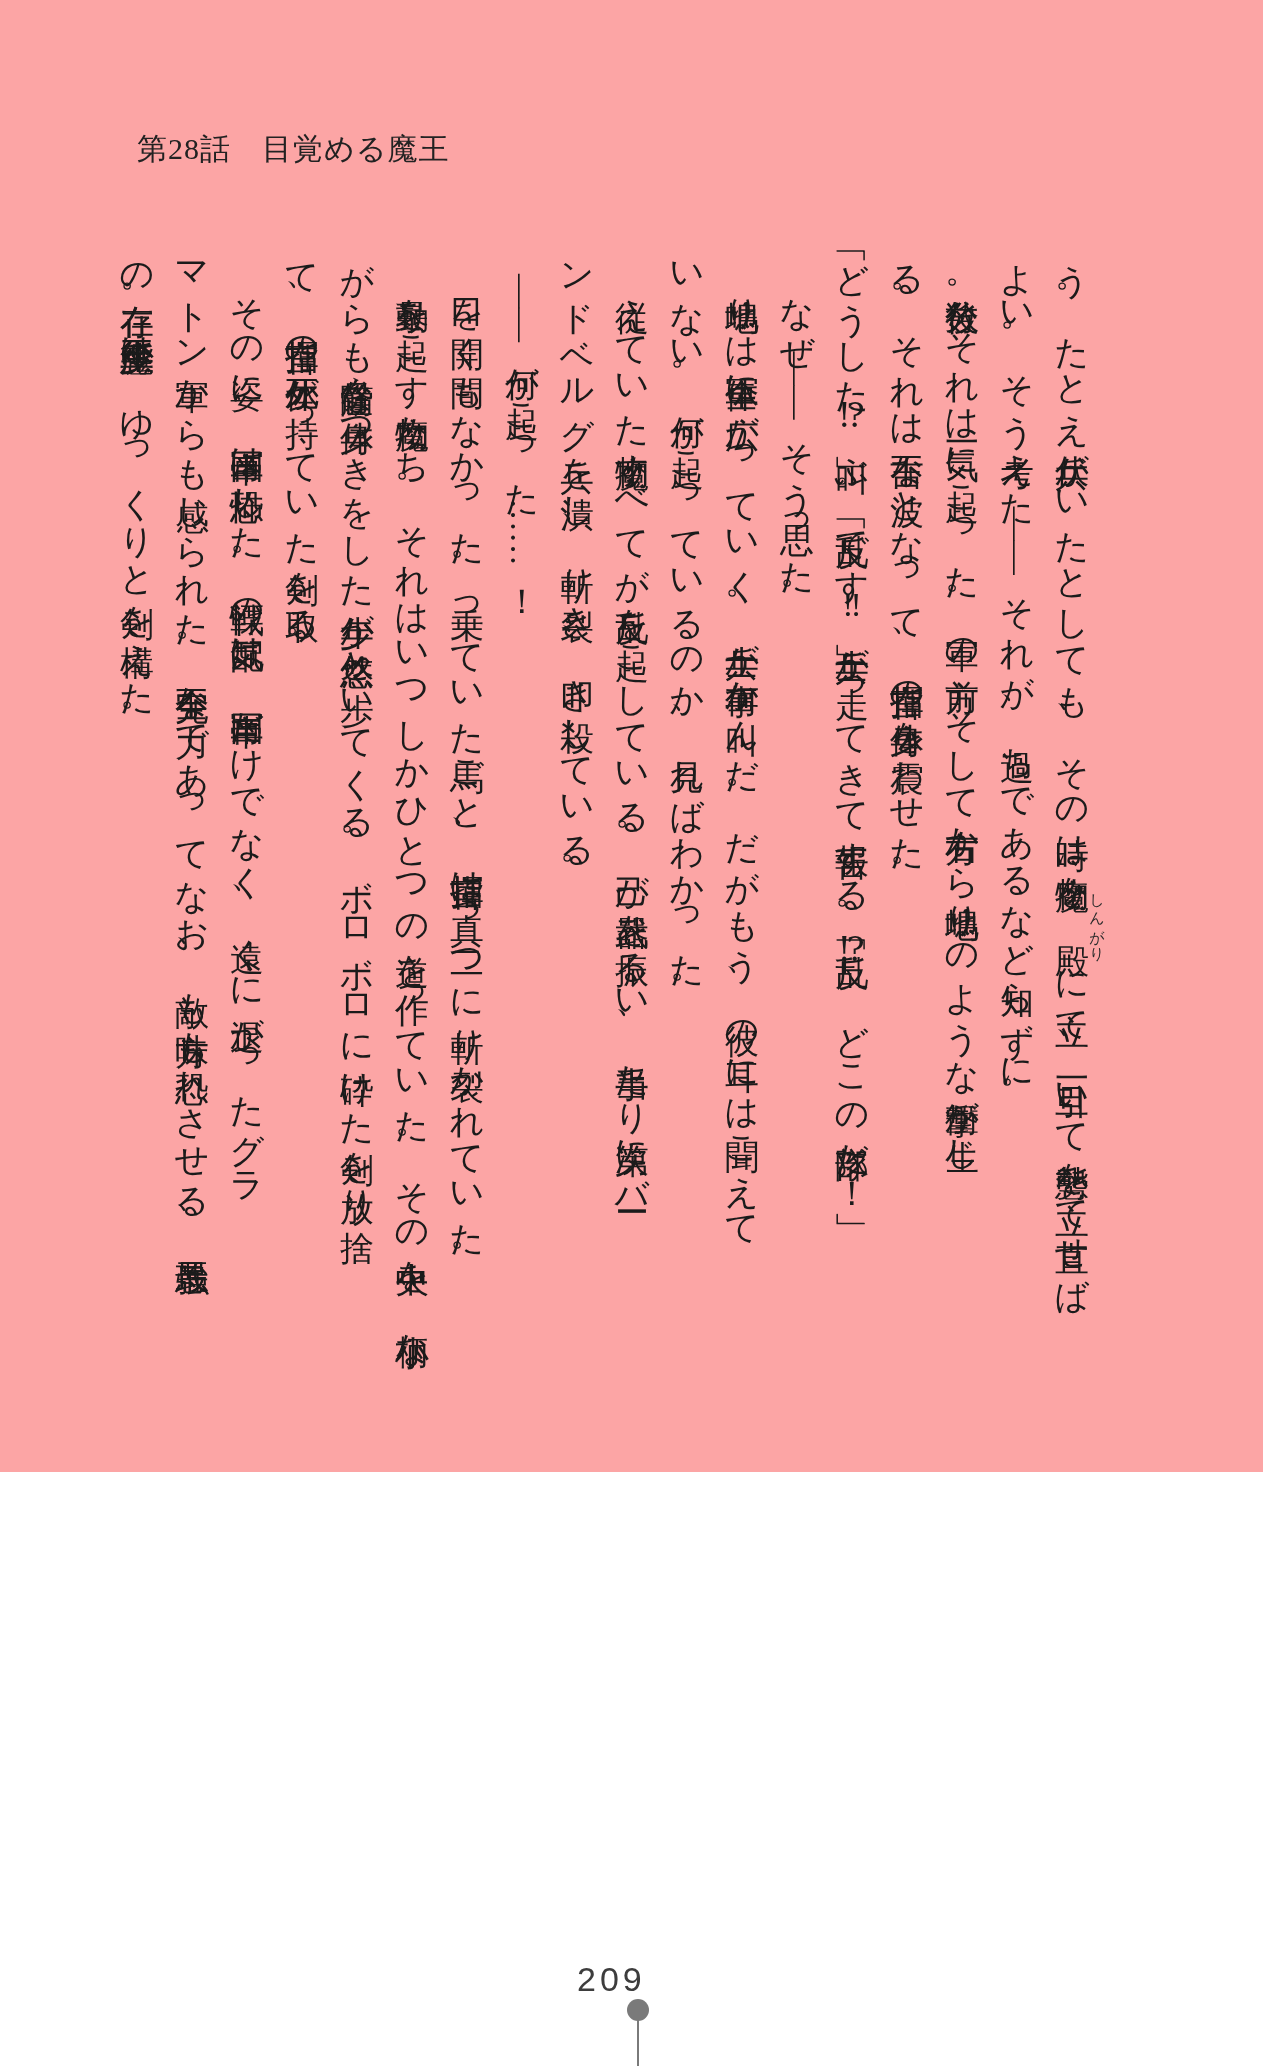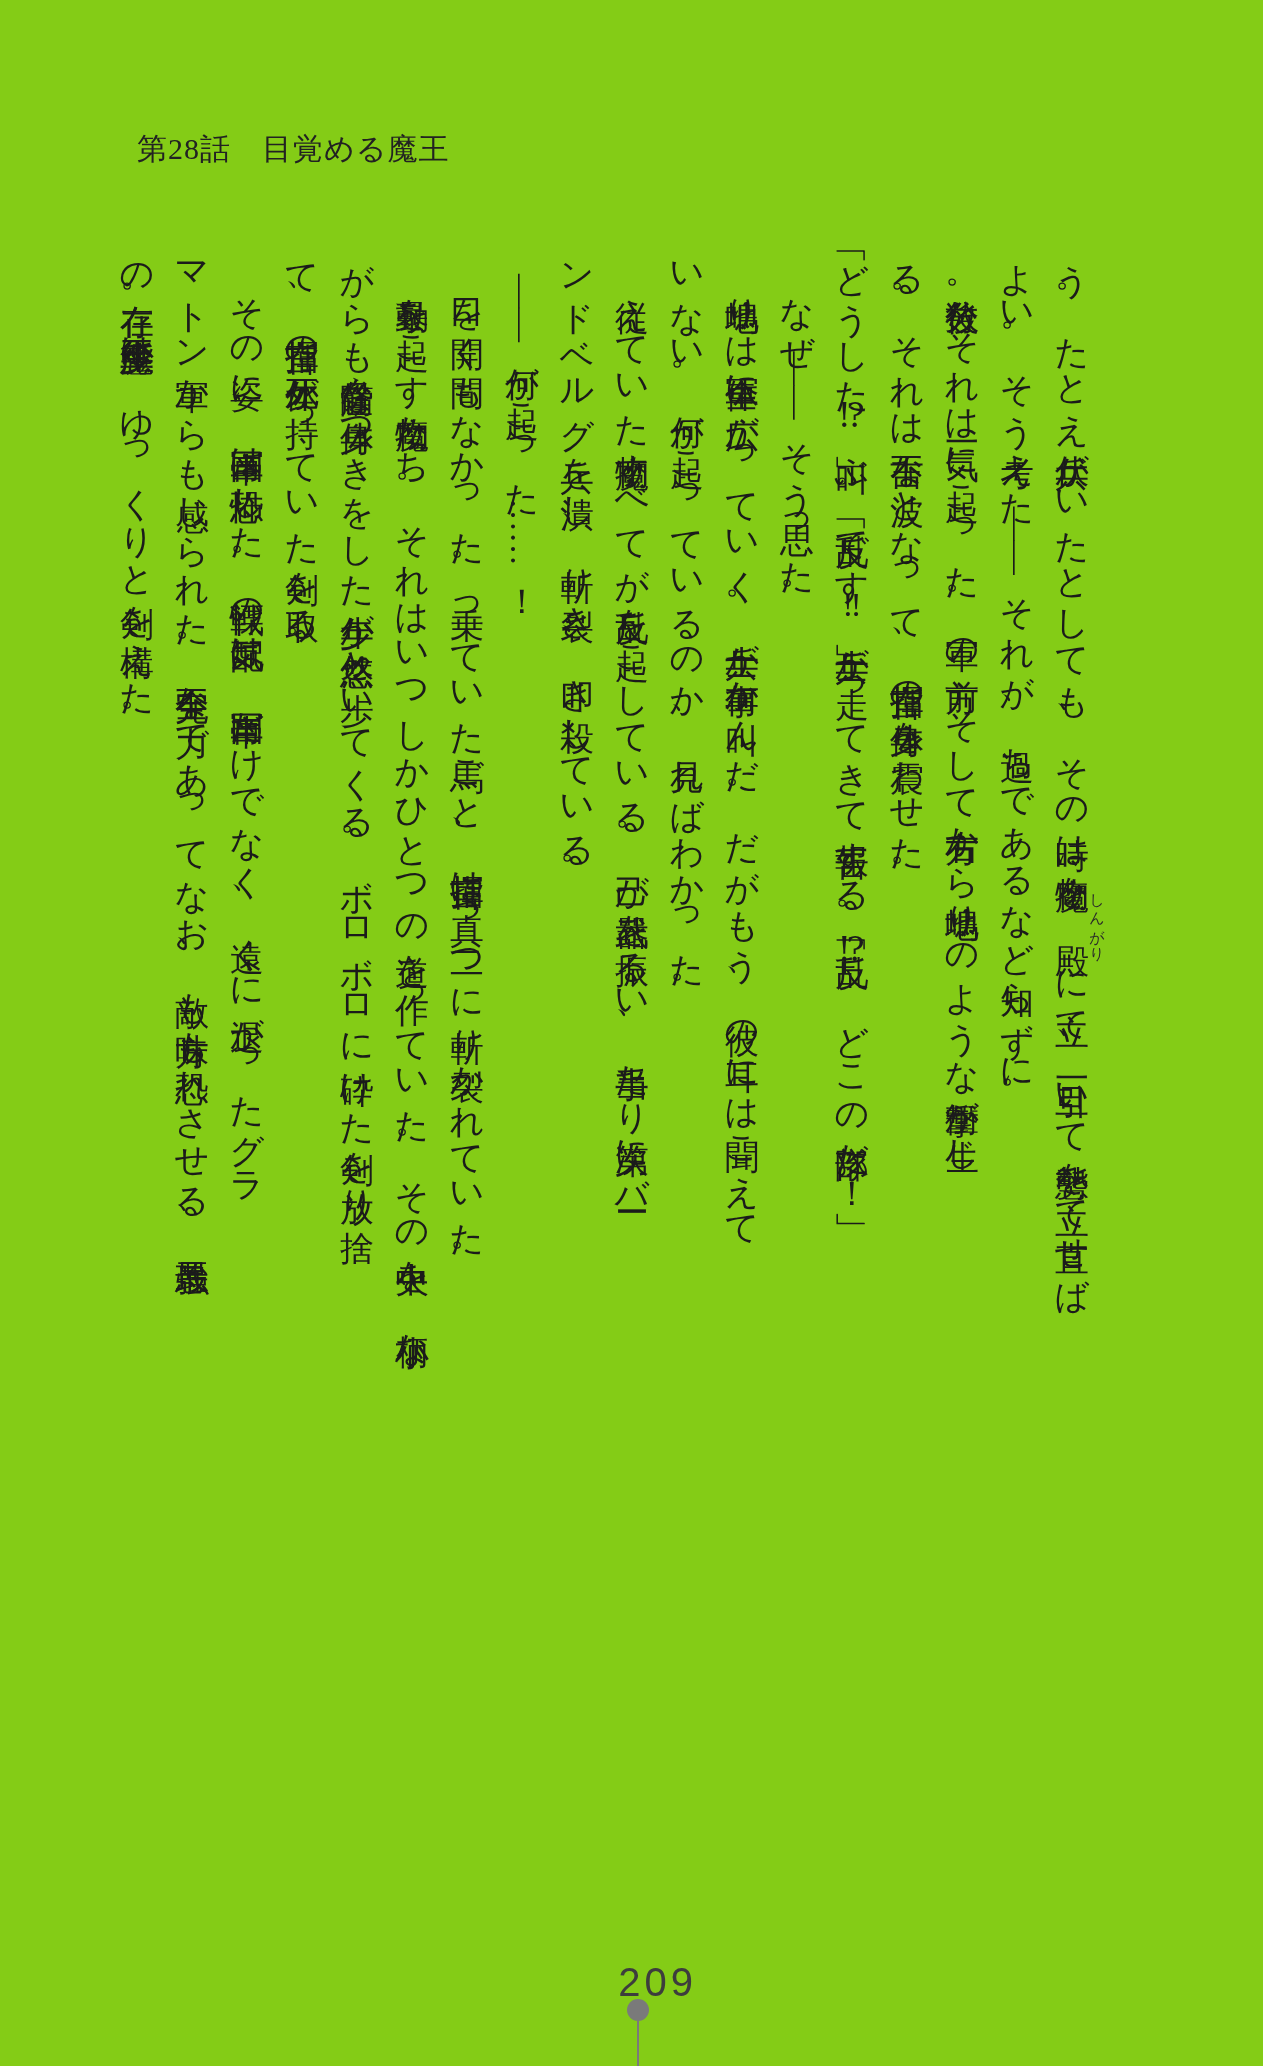--- a/index.html
+++ b/index.html
@@ -6,22 +6,22 @@
     margin: 0;
     padding: 0;
     width: 1263px;
     height: 2066px;
     background: #ffffff;
     overflow: hidden;
   }
   .page {
     position: relative;
     width: 1263px;
-    height: 2066px;
-    background: #84cc16;
+    height: 1472px;
+    background: #fca5a5;
     color: #1b1b1b;
     font-family: "Liberation Serif", "DejaVu Serif", serif;
   }
   
   .chapter-header {
     position: absolute;
     top: 134px;
     left: 137px;
     font-size: 30px;
     line-height: 1;
@@ -57,23 +57,23 @@
     font-size: 15px;
     letter-spacing: 1px;
     color: #2a2a2a;
   }
   
   .page-number {
     position: absolute;
     top: 1962px;
     left: 577px;
     width: 120px;
-    text-align: right;
+    text-align: left;
     font-family: "Liberation Sans", "DejaVu Sans", sans-serif;
-    font-size: 40px;
+    font-size: 34px;
     line-height: 1;
     letter-spacing: 4px;
     color: #3d3d3d;
   }
   .footer-dot {
     position: absolute;
     top: 1999px;
     left: 627px;
     width: 22px;
     height: 22px;

